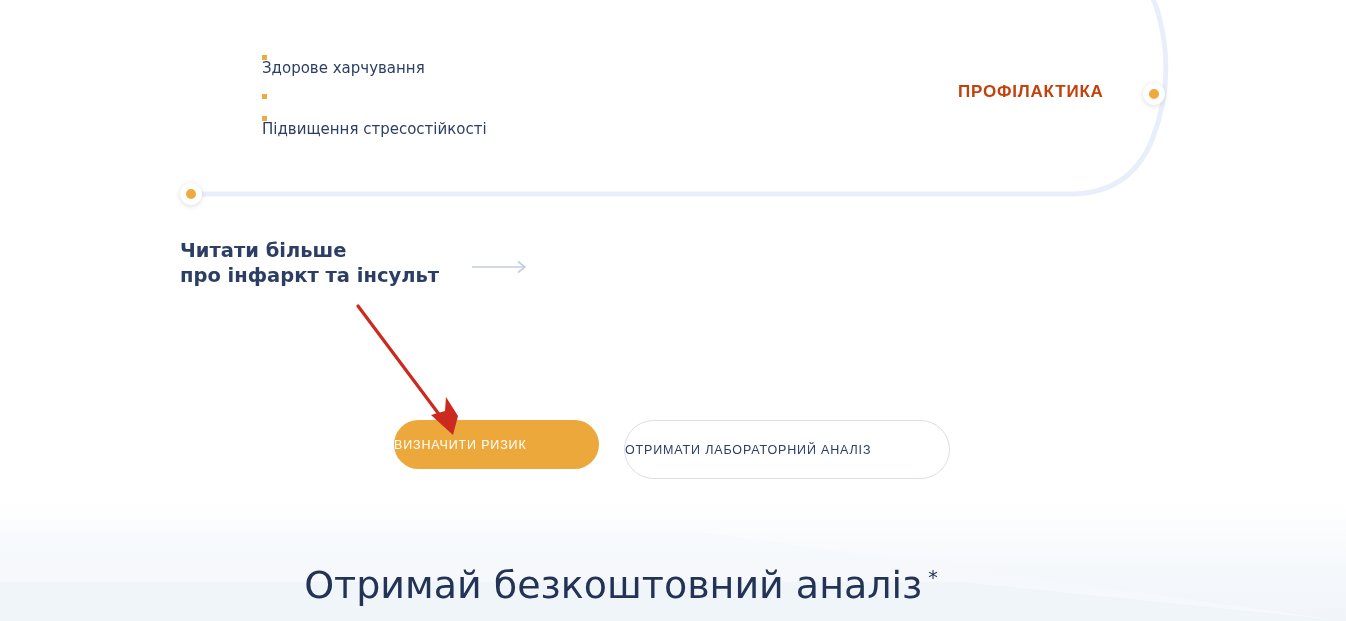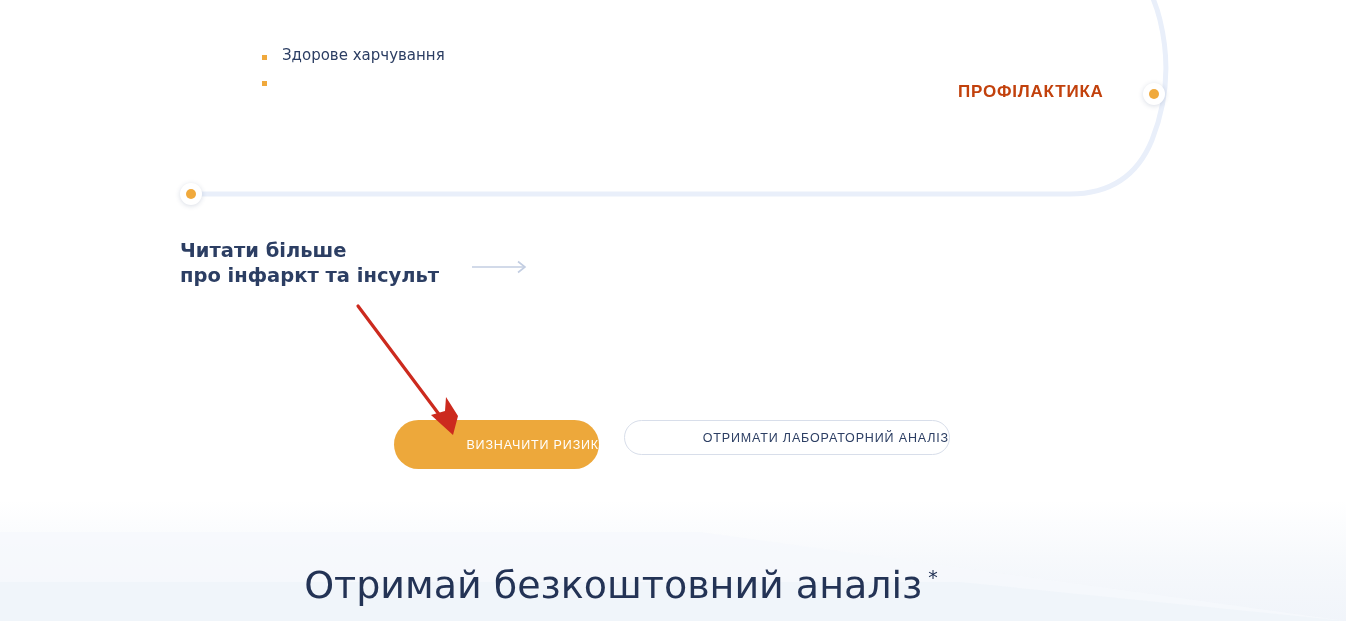--- a/index.html
+++ b/index.html
@@ -92,20 +92,21 @@
   .bullet-col {
     position: absolute;
   }
   #col-left  { left: 262px; top: 47px; width: 310px; }
   #col-right { left: 596px; top: 47px; width: 300px; }
 
   .bullet-item {
     display: flex;
     align-items: flex-start;
     margin-bottom: 9px;
+    flex-direction: column;
   }
   .bullet-mark {
     width: 5px;
     height: 5px;
     background: #F0A93C;
     flex: 0 0 auto;
     margin-top: 8px;
     margin-right: 15px;
   }
   .bullet-text {
@@ -134,42 +135,42 @@
   .read-more-arrow {
     margin-left: 32px;
     margin-top: 12px;
   }
 
   
   .btn {
     position: absolute;
     display: flex;
     align-items: center;
-    justify-content: flex-end;
+    justify-content: flex-start;
     border-radius: 999px;
     font-size: 12.5px;
     letter-spacing: 0.85px;
     white-space: nowrap;
     cursor: pointer;
     user-select: none;
   }
   #btn-primary {
     left: 394px;
     top: 420px;
     width: 205px;
     height: 49px;
     background: #EDA83B;
     color: #ffffff;
     border: none;
   }
   #btn-secondary {
     left: 624px;
     top: 420px;
     width: 326px;
-    height: 35px;
+    height: 59px;
     background: #ffffff;
     color: #2C3E63;
     border: 1px solid #D8DEEA;
   }
 
   
   .annot-arrow {
     position: absolute;
     left: 0;
     top: 0;
@@ -214,20 +215,24 @@
   <div class="stage-label">ПРОФІЛАКТИКА</div>
 
   <div class="bullet-col" id="col-left">
     <div class="bullet-item">
       <span class="bullet-mark"></span>
       <span class="bullet-text">Здорове харчування</span>
     </div>
     <div class="bullet-item">
       <span class="bullet-mark"></span>
     </div>
+    <div class="bullet-item">
+      <span class="bullet-mark"></span>
+      <span class="bullet-text">Підвищення стресостійкості</span>
+    </div>
   </div>
 
 
   <div class="read-more">
     <div class="read-more-text"><span>Читати більше</span><br><span>про інфаркт та інсульт</span></div>
     <span class="read-more-arrow">
       <svg width="60" height="14" viewBox="0 0 60 14" xmlns="http://www.w3.org/2000/svg">
         <line x1="1" y1="7" x2="54" y2="7" stroke="#C3CEE2" stroke-width="1.6"></line>
         <polyline points="47,1.5 54,7 47,12.5" fill="none" stroke="#C3CEE2" stroke-width="1.6"></polyline>
       </svg>

